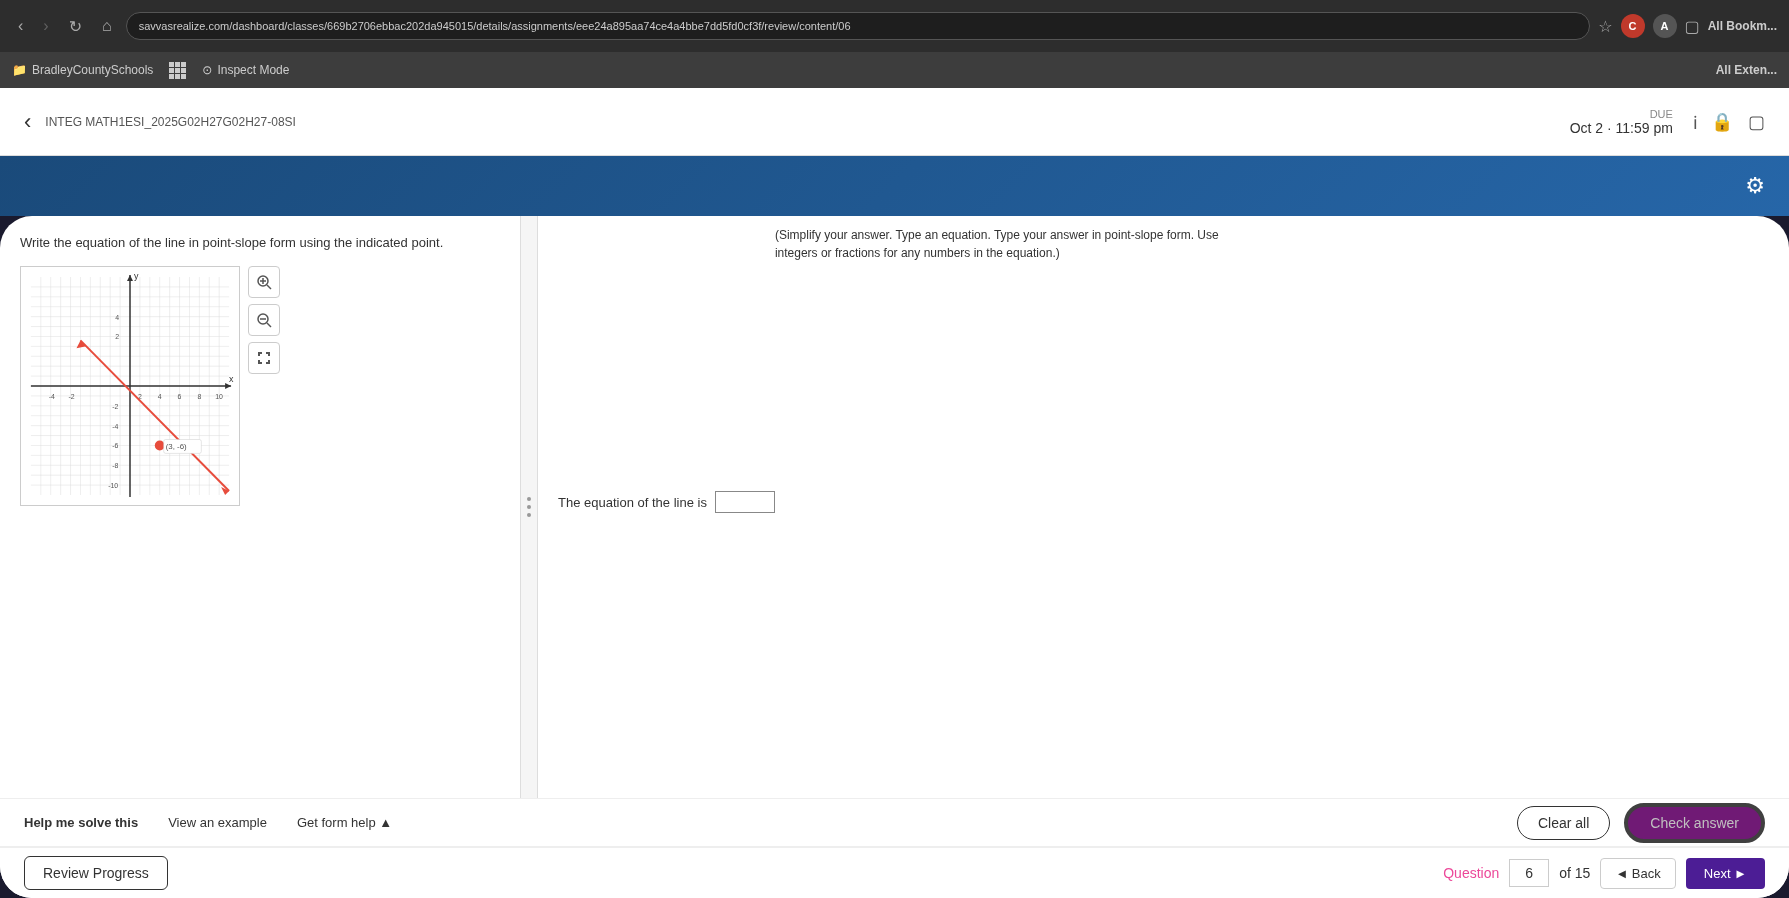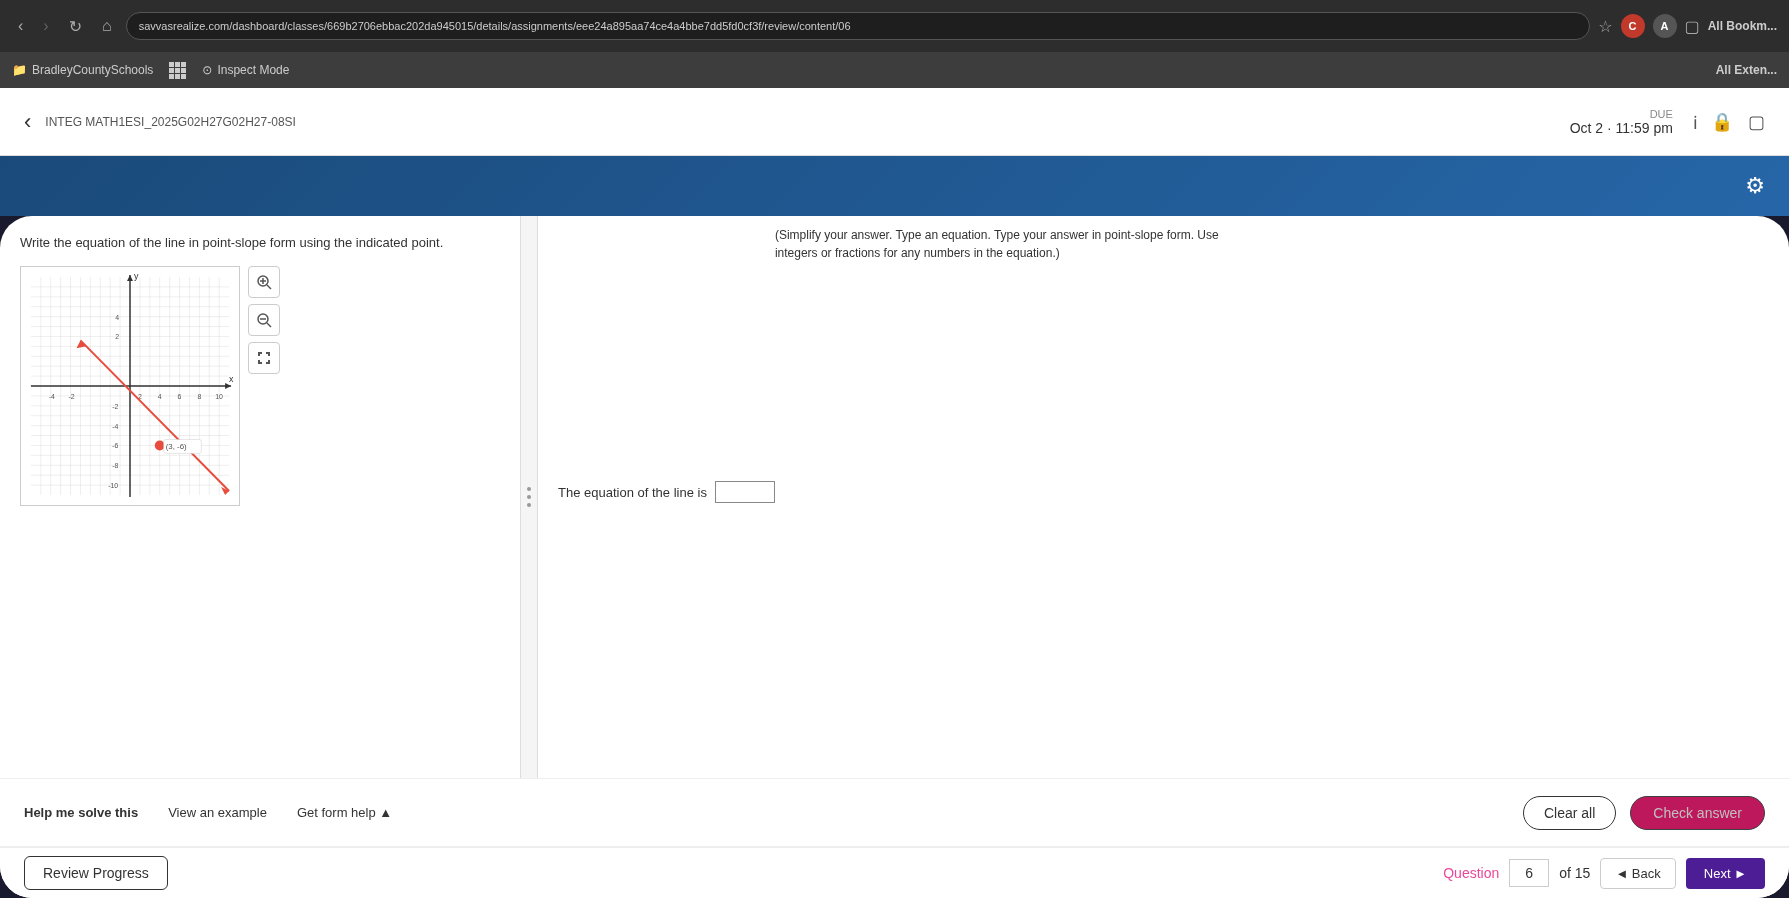--- a/index.html
+++ b/index.html
@@ -257,21 +257,21 @@
       width: 4px;
       height: 4px;
       border-radius: 50%;
       background: #999;
     }
 
     
     .help-row {
       background: white;
       border-top: 1px solid #eee;
-      height: 68px;
+      height: 48px;
       display: flex;
       align-items: center;
       padding: 0 24px;
       gap: 0;
     }
     .help-btn {
       font-size: 13px;
       color: #333;
       cursor: pointer;
       font-weight: bold;
@@ -296,24 +296,24 @@
       border: 1px solid #333;
       border-radius: 20px;
       padding: 8px 20px;
       background: white;
       font-size: 14px;
       color: #333;
       cursor: pointer;
       margin-right: 14px;
     }
     .check-answer-btn {
-      border: 1px solid #404040;
+      border: 4px solid #404040;
       border-radius: 20px;
       padding: 8px 22px;
-      background: #be185d;
+      background: #701a75;
       font-size: 14px;
       color: #c0c0c0;
       cursor: pointer;
     }
 
     
     .bottom-bar {
       background: white;
       border-top: 2px solid #eee;
       height: 52px;

